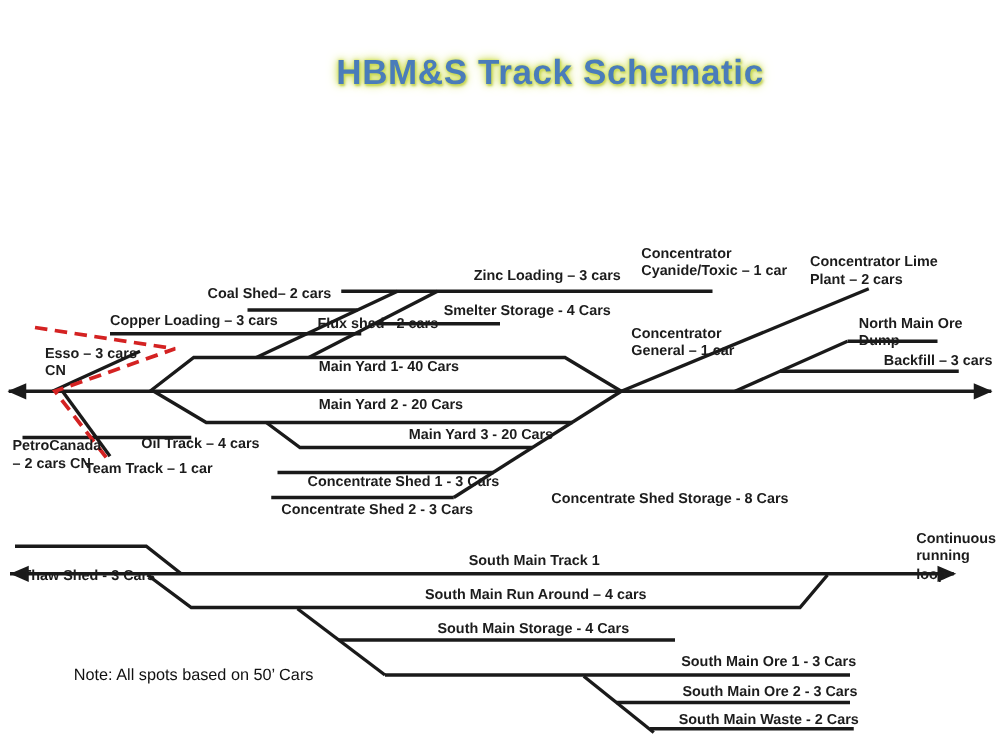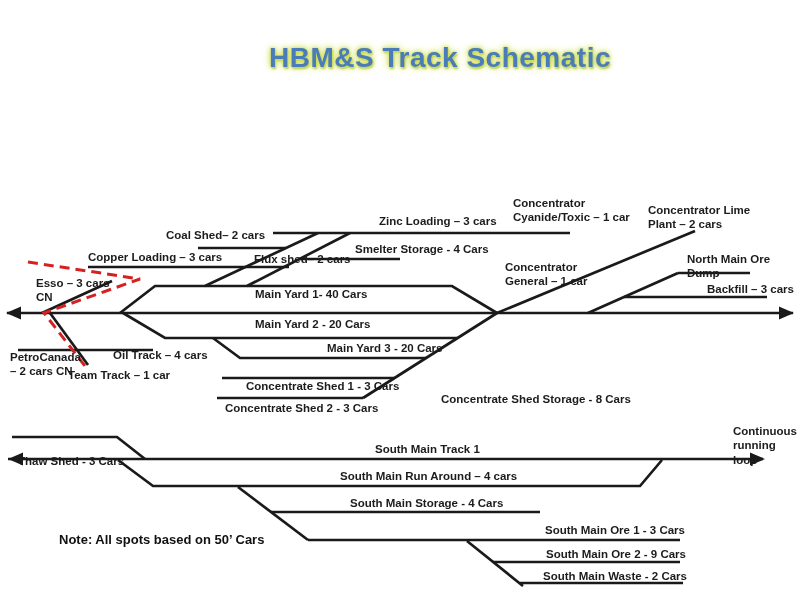--- a/index.html
+++ b/index.html
@@ -13,21 +13,21 @@
     color:#4a7cba;
     text-shadow:0 0 2px #cede52, 0 0 5px #cede52, 0 0 9px #d4e06a, 1px 2px 2px #b9c94e;
     padding-left:40px;
   }
   #schematic-canvas{position:absolute;left:0;top:0;}
   .track-label{
     position:absolute;font-size:11.5px;font-weight:bold;color:#1c1c1c;
     white-space:pre-line;line-height:1.25;
   }
   #note-label{
-    position:absolute;left:35px;top:532px;font-size:13px;font-weight:bold;color:#111;padding-left:24px;
+    position:absolute;left:35px;top:532px;font-size:13px;font-weight:normal;color:#111;padding-left:24px;
   }
 </style>
 </head>
 <body>
 
 <div id="stage">
   <svg id="schematic-canvas" width="800" height="600" viewBox="0 0 800 600">
       <polyline points="7,313 793,313" fill="none" stroke="#1a1a1a" stroke-width="2.7"></polyline>
       <polyline points="120,313 155,286 452,286 497,313" fill="none" stroke="#1a1a1a" stroke-width="2.7"></polyline>
       <polyline points="123,313 165,338 458,338" fill="none" stroke="#1a1a1a" stroke-width="2.7"></polyline>
@@ -90,17 +90,17 @@
       <div class="track-label" style="left: 10px; top: 350px;">PetroCanada
 – 2 cars CN</div>
       <div class="track-label" style="left: 68px; top: 368px;">Team Track – 1 car</div>
       <div class="track-label" style="left: 18px; top: 422px; margin-top: 32px;">Thaw Shed - 3 Cars</div>
       <div class="track-label" style="left: 733px; top: 424px;">Continuous
 running loop</div>
       <div class="track-label" style="left: 375px; top: 442px;">South Main  Track  1</div>
       <div class="track-label" style="left: 340px; top: 469px;">South Main  Run Around – 4 cars</div>
       <div class="track-label" style="left: 350px; top: 496px;">South Main  Storage - 4 Cars</div>
       <div class="track-label" style="left: 545px; top: 523px;">South Main  Ore 1 - 3 Cars</div>
-      <div class="track-label" style="left: 546px; top: 547px;">South Main  Ore 2 - 9 Cars</div>
+      <div class="track-label" style="left: 546px; top: 547px;">South Main  Ore 2 - 3 Cars</div>
       <div class="track-label" style="left: 543px; top: 569px;">South Main  Waste - 2 Cars</div>
     </div>
   <div id="note-label">Note: All spots based on 50’ Cars</div>
 </div>
 
 </body></html>

